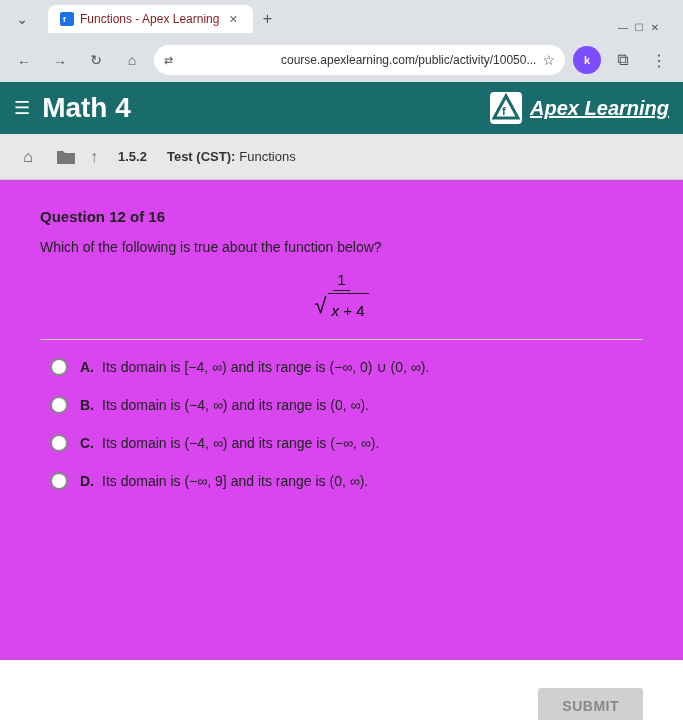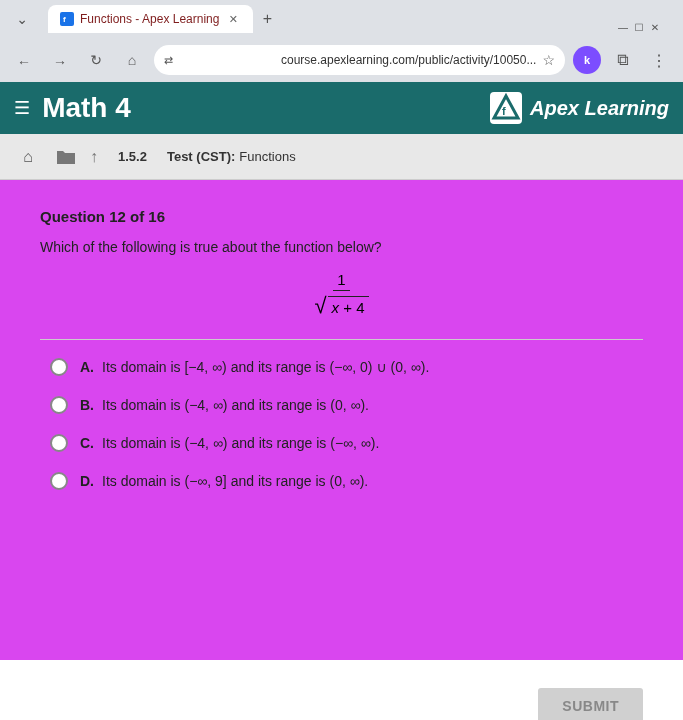--- a/index.html
+++ b/index.html
@@ -101,21 +101,21 @@
     }
     .question-header { font-size: 15px; font-weight: bold; margin-bottom: 14px; color: #222; }
     .question-text { font-size: 14px; color: #222; margin-bottom: 16px; }
     .formula-container { display: flex; justify-content: center; margin-bottom: 20px; }
     .formula { text-align: center; font-size: 16px; }
     .fraction { display: inline-flex; flex-direction: column; align-items: center; vertical-align: middle; }
     .fraction-numerator { border-bottom: 1.5px solid #222; padding: 0 4px 2px 4px; font-size: 15px; }
     .fraction-denominator { padding: 2px 4px 0 4px; font-size: 15px; }
     .sqrt-wrapper { display: inline-flex; align-items: center; }
     .sqrt-symbol { font-size: 22px; margin-right: 1px; }
-    .sqrt-radicand { border-top: 1.5px solid #222; padding: 2px 4px 0 4px; font-size: 15px; }
+    .sqrt-radicand { border-top: 1.5px solid #222; padding: 8px 4px 0 4px; font-size: 15px; }
 
     .divider { border: none; border-top: 1px solid #ccc; margin: 10px 0 18px 0; }
 
     .options { display: flex; flex-direction: column; gap: 20px; padding: 0 10px; }
     .option { display: flex; align-items: center; gap: 12px; font-size: 14px; color: #222; }
     .radio { width: 18px; height: 18px; border-radius: 50%; border: 2px solid #888; background: white; flex-shrink: 0; cursor: pointer; }
     .option-label { font-weight: bold; margin-right: 4px; }
     .option-text { display: flex; align-items: center; gap: 4px; flex-wrap: wrap; }
 
     .submit-area { display: flex; justify-content: flex-end; padding: 28px 40px 10px 40px; background: #fff; }
@@ -175,21 +175,21 @@
 
 <div class="app-header">
   <div class="hamburger">☰</div>
   <div class="app-title">Math 4</div>
   <div class="apex-logo">
     <svg class="apex-logo-icon" viewBox="0 0 32 32" width="32" height="32">
       <rect width="32" height="32" fill="#fff" rx="4"></rect>
       <polygon points="16,4 28,26 4,26" fill="none" stroke="#1a6b6b" stroke-width="3"></polygon>
       <text x="12" y="23" font-size="11" fill="#1a6b6b" font-weight="bold">f</text>
     </svg>
-    <span class="apex-logo-text" style="color:white;">Apex Learning</span>
+    <span class="apex-logo-text" style="color:white;text-decoration:underline;">Apex Learning</span>
   </div>
 </div>
 
 <div class="toolbar">
   <div class="toolbar-icon">⌂</div>
   <div class="toolbar-icon">
     <svg width="20" height="18" viewBox="0 0 20 18">
         <path d="M1 3h6l2 2h10v11H1z" fill="#777" stroke="#777" stroke-width="0"></path>
       </svg>
   </div>

